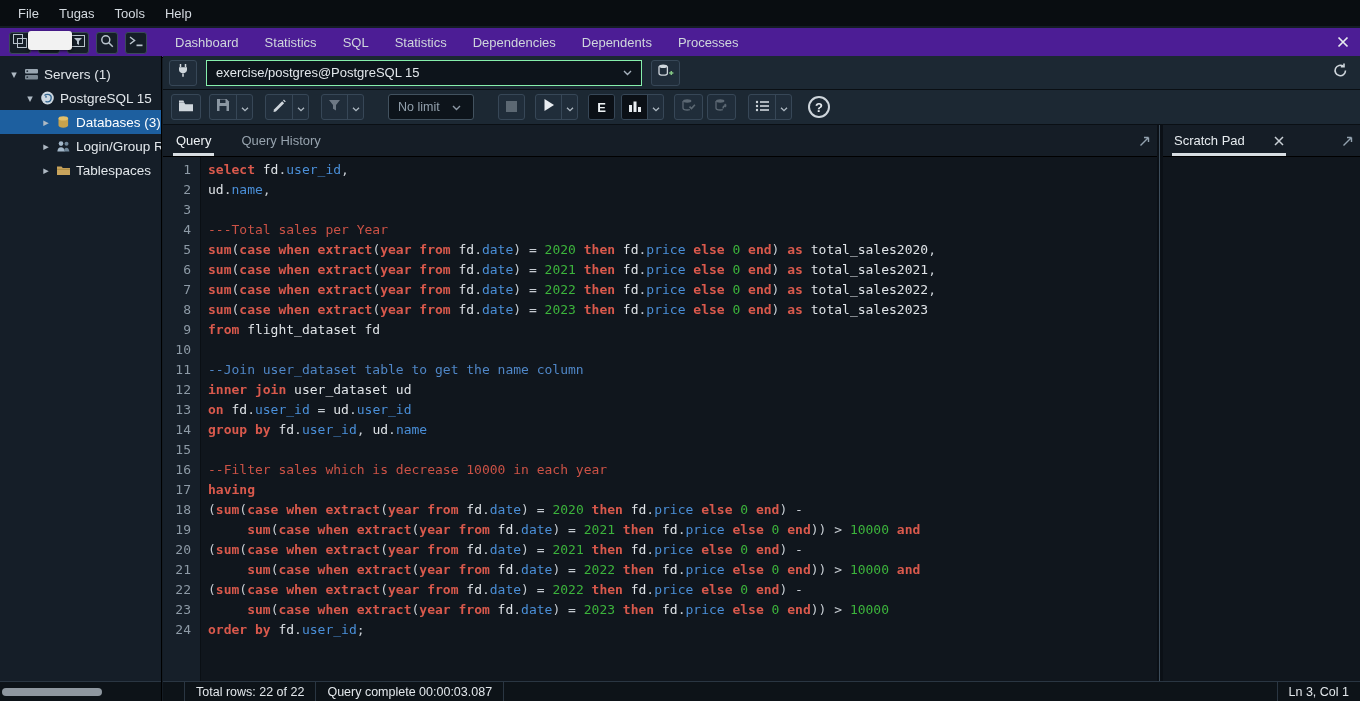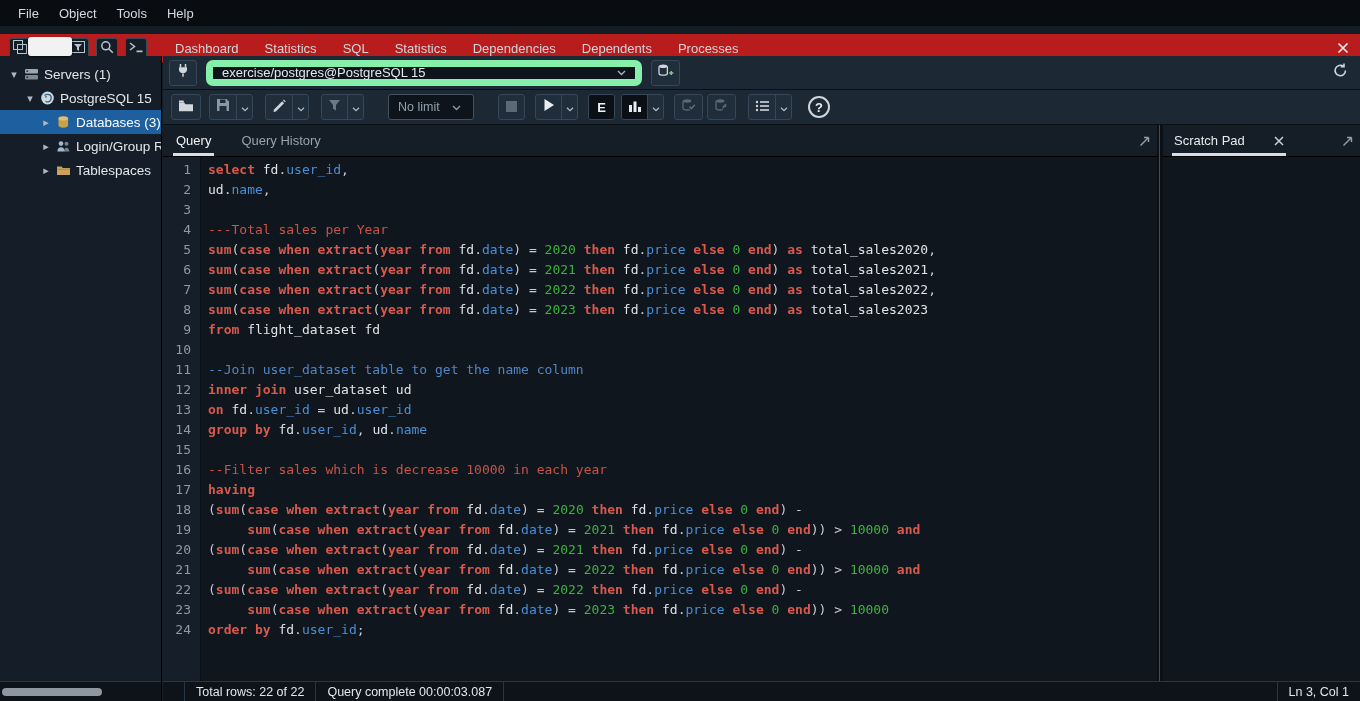--- a/index.html
+++ b/index.html
@@ -4,21 +4,21 @@
 <style>
   *{margin:0;padding:0;box-sizing:border-box}
   html,body{width:1360px;height:701px;overflow:hidden;background:#10161d;font-family:"Liberation Sans",sans-serif}
   .app{position:absolute;inset:0;width:1360px;height:701px;background:#141c24;color:#dfe4e9}
 
   
   .menubar{position:absolute;left:0;top:0;width:100%;height:26px;background:#090d11;display:flex;align-items:center;padding-left:8px}
   .menu-item{font-size:13px;color:#d4dae0;padding:4px 10px;cursor:default}
 
   
-  .tabrow{position:absolute;left:0;top:34px;width:100%;height:30px;background:#b91c1c;display:flex;align-items:stretch;border-bottom:1px solid #000}
+  .tabrow{position:absolute;left:0;top:28px;width:100%;height:30px;background:#4c1d95;display:flex;align-items:stretch;border-bottom:1px solid #000}
   .browser-icons{width:162px;flex:none;display:flex;align-items:center;gap:7px;padding-left:9px;position:relative}
   .bicon{width:22px;height:22px;border:1px solid #3a4a58;border-radius:3px;background:#151e27;display:flex;align-items:center;justify-content:center;flex:none}
   .tooltip-artifact{position:absolute;left:28px;top:3px;width:44px;height:19px;background:#f2f2f2;border-radius:3px;box-shadow:0 1px 3px rgba(0,0,0,.7);z-index:3}
   .main-tabs{display:flex;align-items:stretch;flex:1;overflow:hidden}
   .tab{display:flex;align-items:center;gap:6px;padding:0 13px;font-size:13px;color:#cfd6dc;position:relative;white-space:nowrap;cursor:default}
   .tab.active{color:#fff}
   .tab.active::after{content:"";position:absolute;left:5px;right:5px;bottom:0;height:3px;background:#dde2e7}
   .window-close{width:34px;flex:none;display:flex;align-items:center;justify-content:center;cursor:default}
 
   
@@ -29,21 +29,21 @@
   .caret{width:12px;color:#aeb9c3;font-size:11px;flex:none;text-align:center}
   .tree-icon{width:16px;height:14px;flex:none;display:inline-flex;margin:0 4px 0 4px}
   .tree-label{flex:none}
   .sidebar-bottom{position:absolute;left:0;bottom:0;width:100%;height:20px;background:#0d1318;border-top:1px solid #2a3642}
   .sidebar-scrollbar{position:absolute;left:2px;top:6px;width:100px;height:8px;border-radius:4px;background:#8e979f}
 
   
   .main{position:absolute;left:163px;top:56px;right:0;bottom:20px;display:flex;flex-direction:column;background:#10161d}
   .conn-row{height:34px;flex:none;background:#1c2833;display:flex;align-items:center;padding:0 6px;gap:9px;border-bottom:1px solid #0a0f14}
   .icon-btn{height:26px;min-width:28px;border:1px solid #374757;border-radius:3px;background:#20auto2c39;background:#202d3a;display:flex;align-items:center;justify-content:center;padding:0 5px;cursor:default}
-  .combobox{width:436px;height:26px;background:#0d141b;border:7px solid #86efac;border-radius:7px;display:flex;align-items:center;padding:0 9px;font-size:13px;color:#e2e7eb;cursor:default}
+  .combobox{width:436px;height:26px;background:#0d141b;border:1px solid #86efac;border-radius:0;display:flex;align-items:center;padding:0 9px;font-size:13px;color:#e2e7eb;cursor:default}
   .cb-caret{margin-left:auto;display:flex}
   .conn-spacer{flex:1}
   .edge-btn{width:24px;height:26px;display:flex;align-items:center;justify-content:center;margin-right:2px;cursor:default}
 
   .toolbar{height:35px;flex:none;background:#1c2833;display:flex;align-items:center;padding:0 8px;border-bottom:1px solid #0a0f14}
   .tb-group{display:flex;align-items:stretch;height:26px;border:1px solid #374757;border-radius:3px;background:#202d3a;overflow:hidden;flex:none}
   .tb-btn{display:flex;align-items:center;justify-content:center;padding:0 6px;min-width:25px;cursor:default}
   .tb-btn.dark{background:#0b1016}
   .tb-caret{display:flex;align-items:center;justify-content:center;width:16px;border-left:1px solid #374757;cursor:default}
   .tb-select{height:26px;min-width:86px;background:#0d141b;border:1px solid #42525f;border-radius:3px;display:flex;align-items:center;padding:0 9px;font-size:12.5px;color:#92a0ac;gap:12px;flex:none;cursor:default}
@@ -86,21 +86,21 @@
   .sb-first{border-left:1px solid #2a3642;margin-left:21px}
   .sb-right{margin-left:auto;border-left:1px solid #2a3642;height:100%;display:flex;align-items:center;padding:0 11px;white-space:nowrap}
 </style>
 </head>
 <body>
 
 <div class="app">
 
   <div class="menubar">
       <div class="menu-item">File</div>
-      <div class="menu-item">Object</div>
+      <div class="menu-item">Tugas</div>
       <div class="menu-item">Tools</div>
       <div class="menu-item">Help</div>
     </div>
 
   <div class="tabrow">
     <div class="browser-icons">
       <div class="bicon">
         <span><svg width="16" height="16">
               <rect x="1.5" y="1.5" width="9" height="9" fill="none" stroke="#b9c4cd"></rect>
               <rect x="5.5" y="5.5" width="9" height="9" fill="none" stroke="#b9c4cd"></rect>

